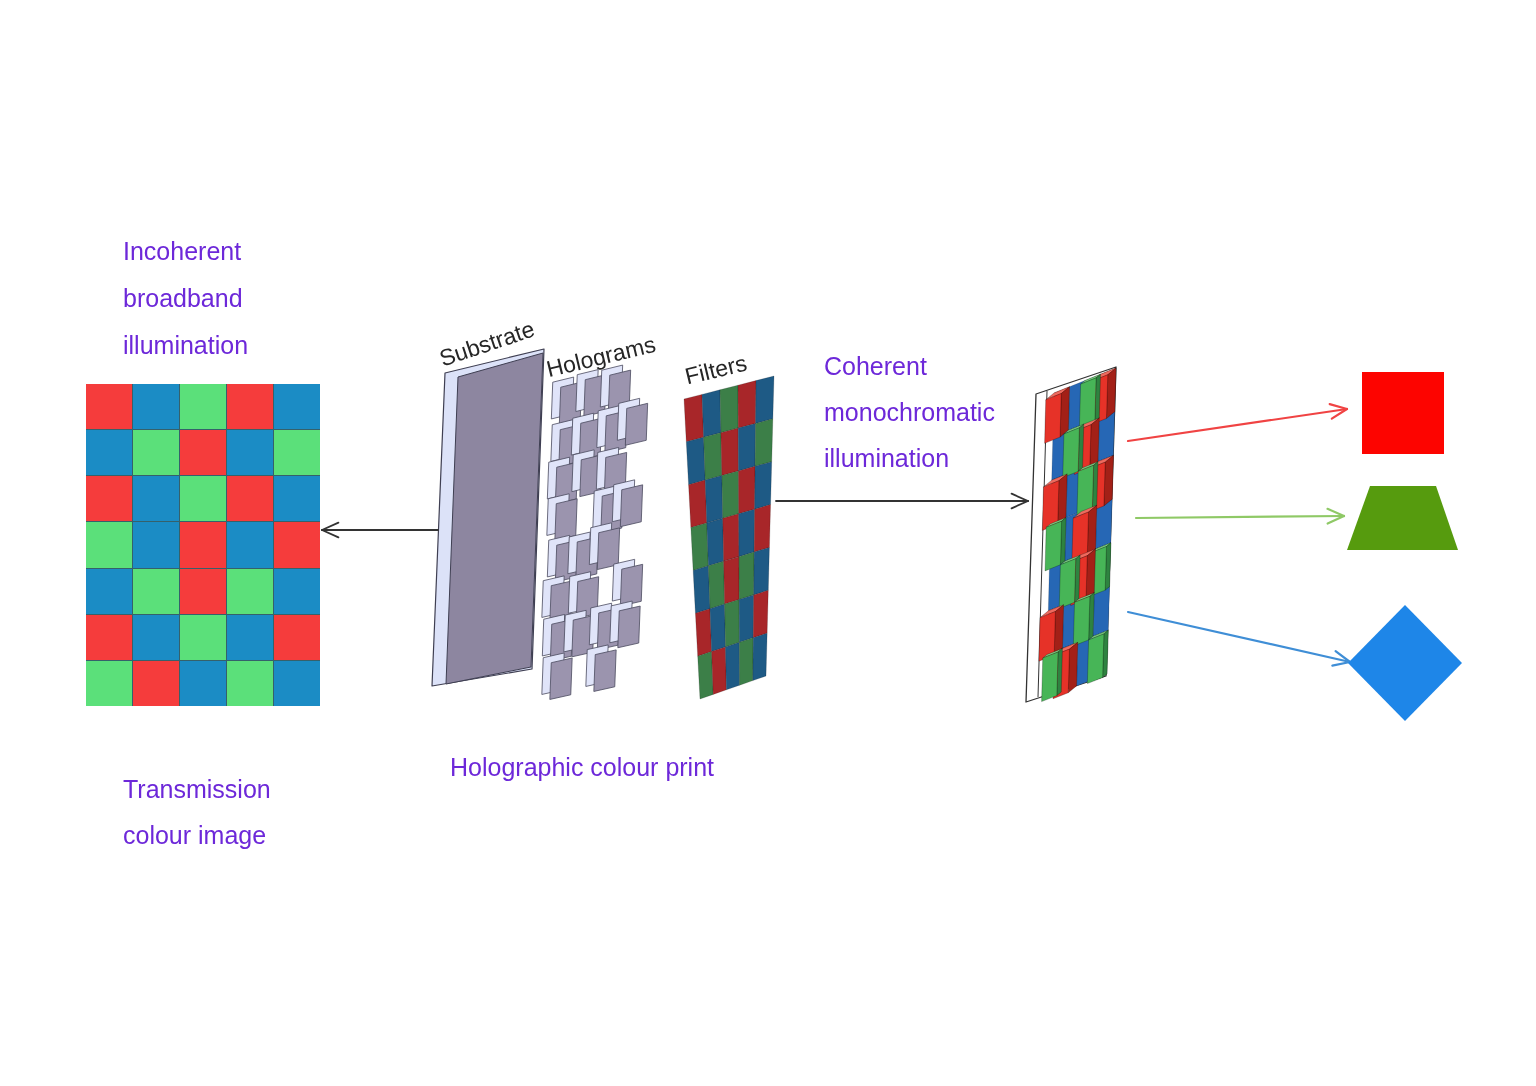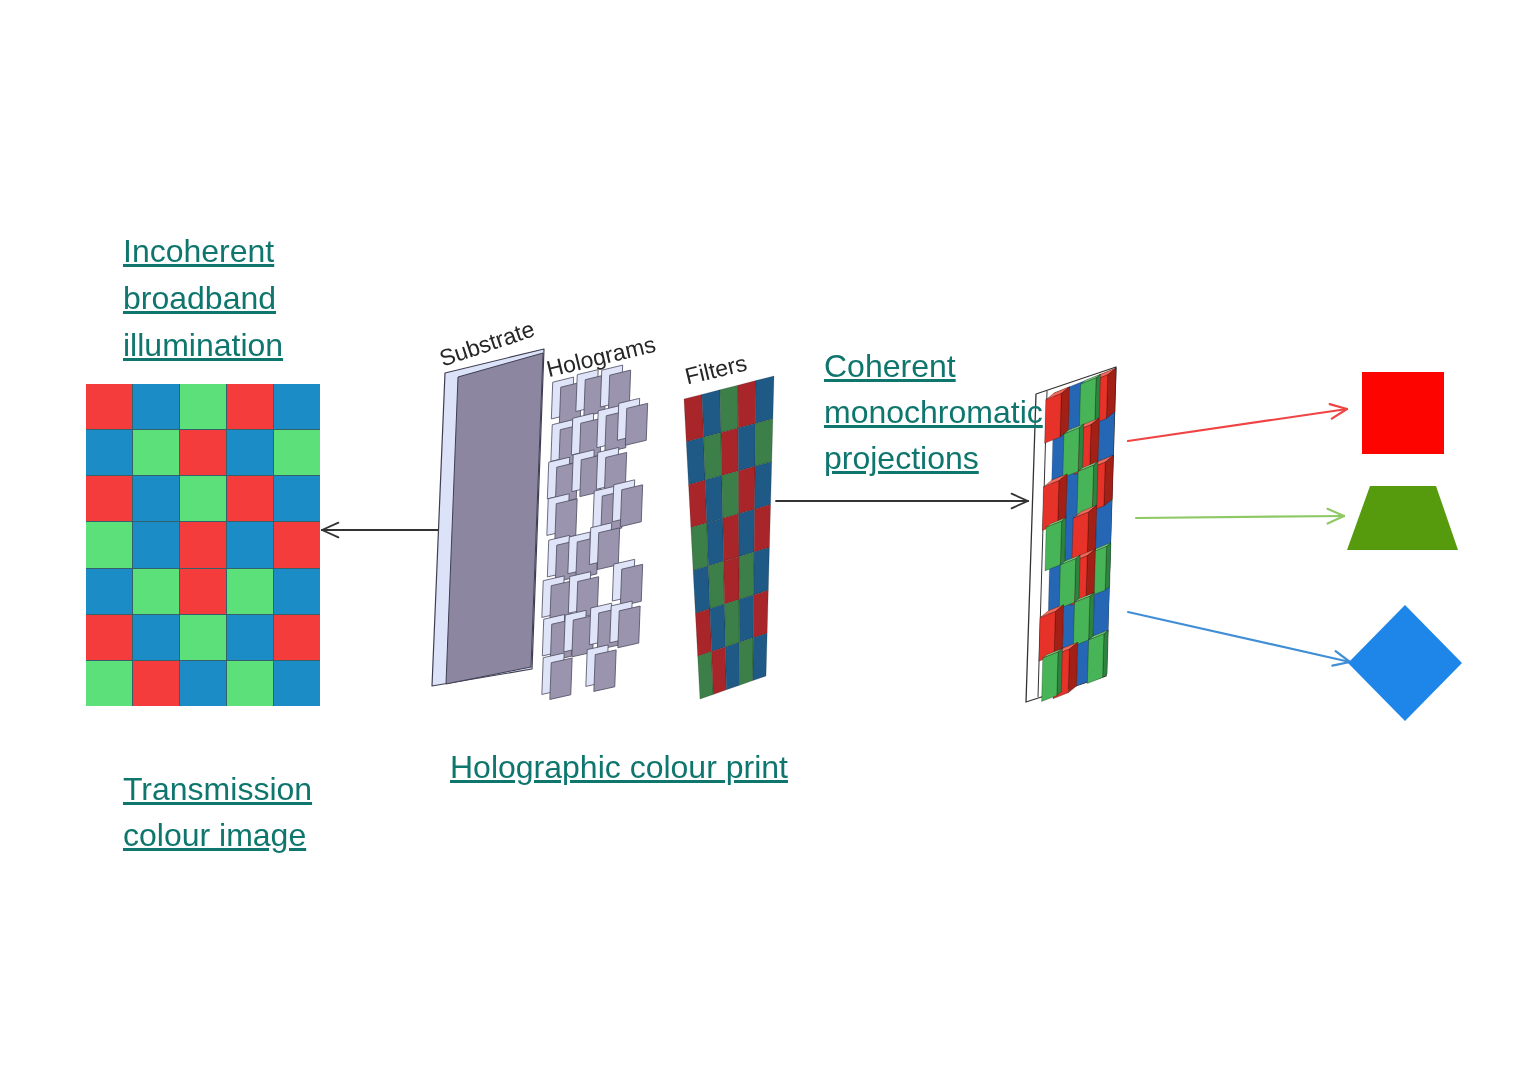--- a/index.html
+++ b/index.html
@@ -1,18 +1,18 @@
 <!DOCTYPE html>
 <html><head>
 <meta charset="utf-8">
 <style>
   html,body{margin:0;padding:0;background:#ffffff;}
   #page{position:relative;width:1536px;height:1086px;background:#ffffff;overflow:hidden;
         font-family:"Liberation Sans",sans-serif;}
-  .lbl{position:absolute;font-size:32px;line-height:47px;color:#0f766e;white-space:pre-line;text-decoration:underline;}
+  .lbl{position:absolute;font-size:25px;line-height:47px;color:#6d28d9;white-space:pre-line;}
   .plbl{position:absolute;font-size:23px;color:#262626;transform-origin:center;white-space:nowrap;}
   #lbl-incoherent{left:123px;top:228px;}
   #lbl-transmission{left:123px;top:766px;line-height:46px;}
   #lbl-holographic{left:450px;top:744px;}
   #lbl-coherent{left:824px;top:343px;line-height:46px;}
   #lbl-multiplexed{left:1337px;top:266px;}
   #lbl-substrate{left:487px;top:344px;transform:translate(-50%,-50%) rotate(-18.5deg);}
   #lbl-holograms{left:601px;top:357px;transform:translate(-50%,-50%) rotate(-13.5deg);}
   #lbl-filters{left:716px;top:370px;transform:translate(-50%,-50%) rotate(-13.5deg);}
   #tgrid{position:absolute;left:86px;top:384px;width:234px;height:322px;display:grid;
@@ -265,18 +265,18 @@
     </div>
 
   <div class="lbl" id="lbl-incoherent">Incoherent
 broadband
 illumination</div>
   <div class="lbl" id="lbl-holographic">Holographic colour print</div>
   <div class="lbl" id="lbl-transmission">Transmission
 colour image</div>
   <div class="lbl" id="lbl-coherent">Coherent
 monochromatic
-projections</div>
+illumination</div>
 
   <div class="plbl" id="lbl-substrate">Substrate</div>
   <div class="plbl" id="lbl-holograms">Holograms</div>
   <div class="plbl" id="lbl-filters">Filters</div>
 </div>
 
 </body></html>

